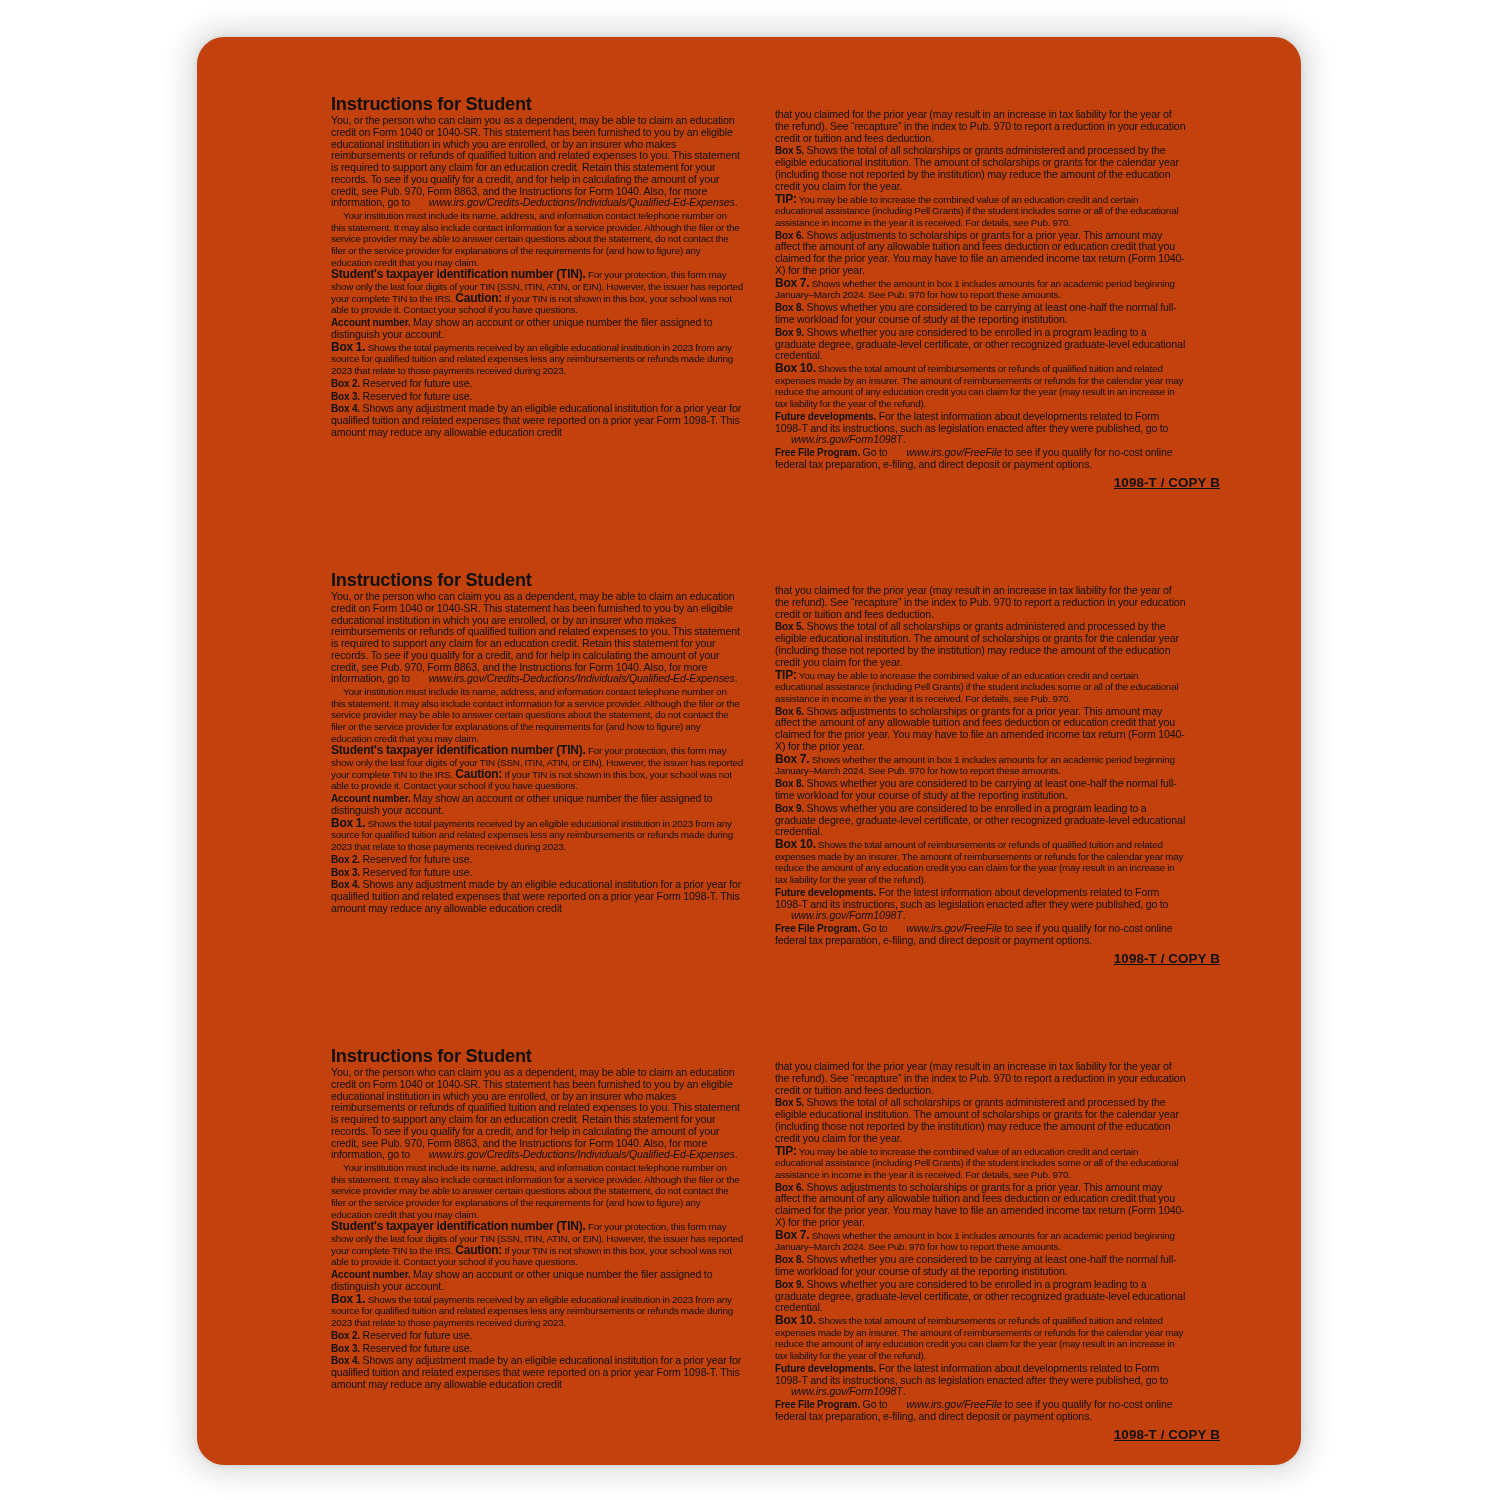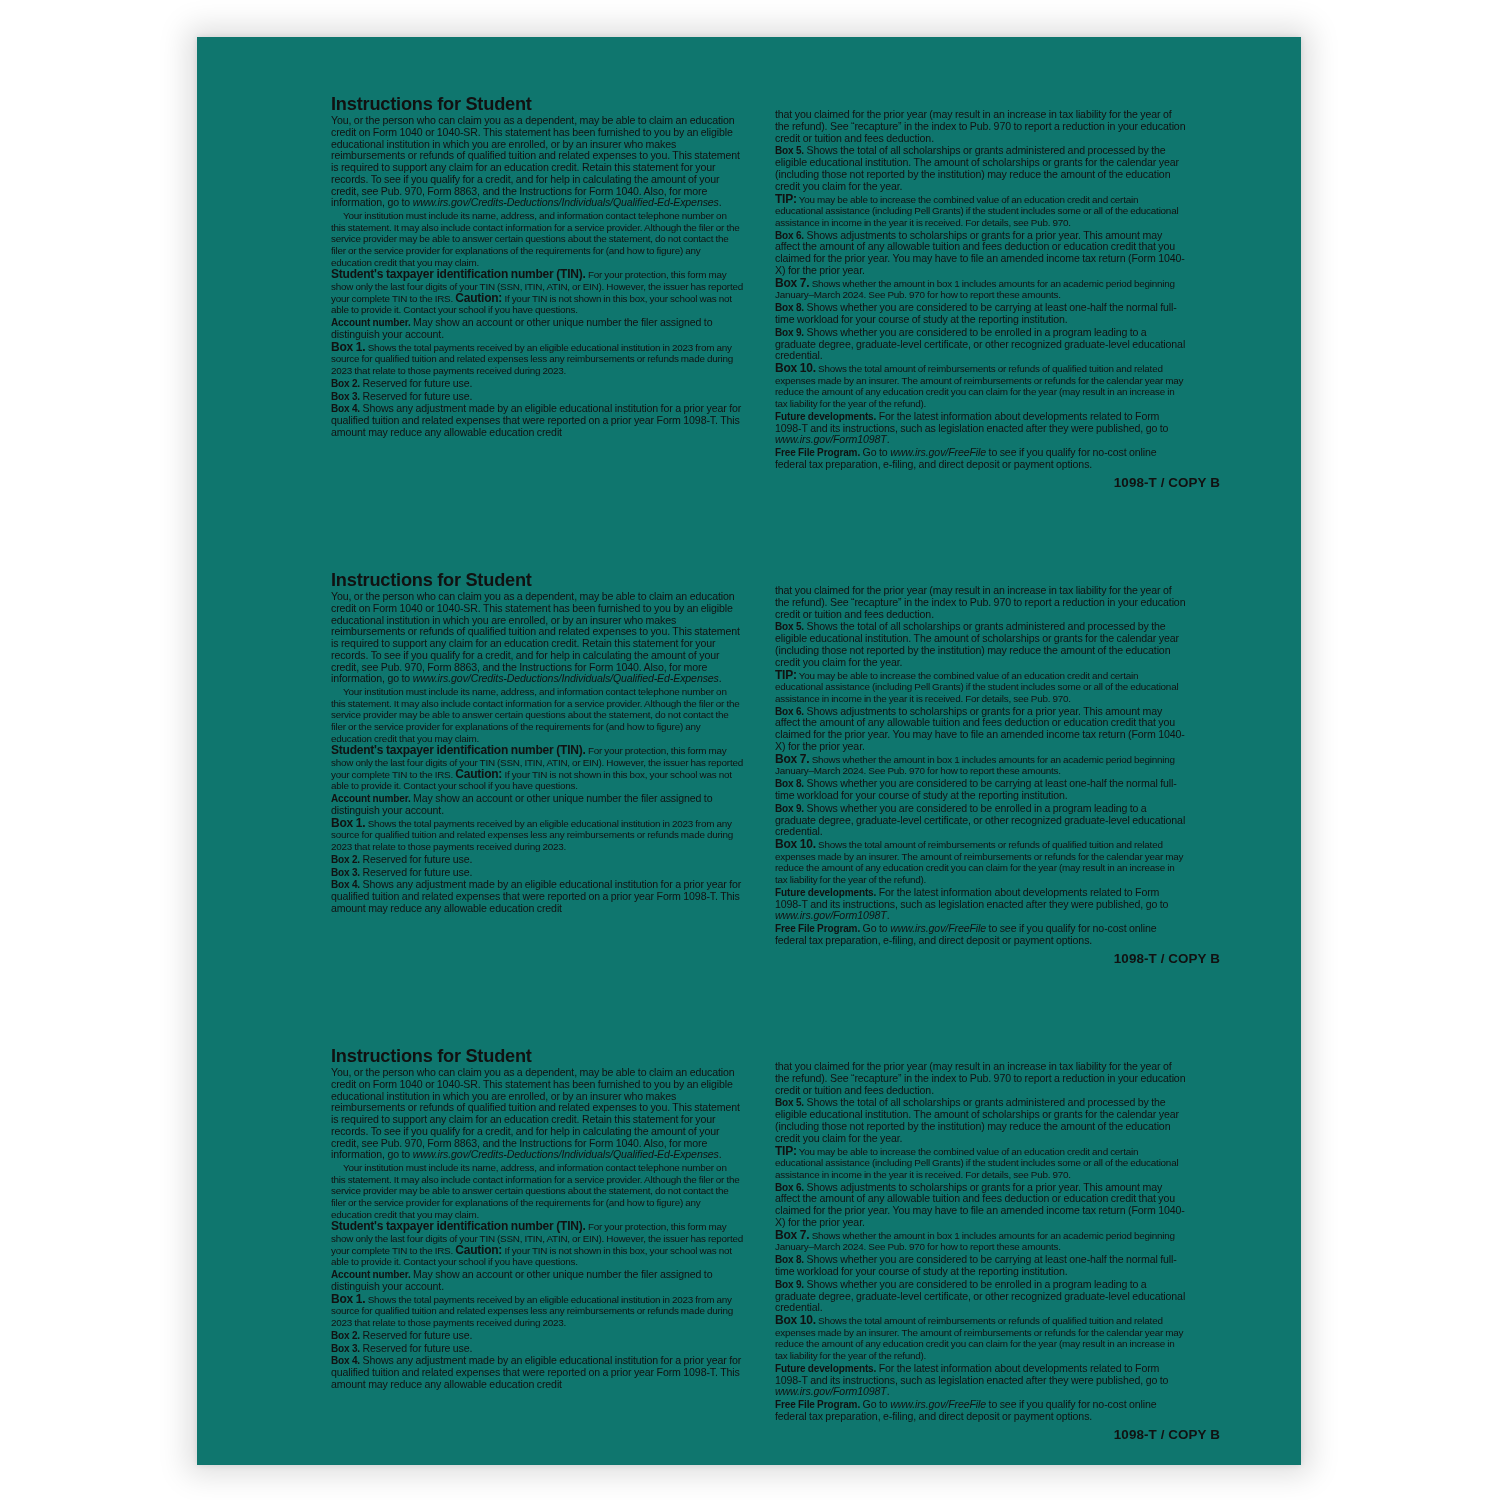--- a/index.html
+++ b/index.html
@@ -14,22 +14,23 @@
       position: relative;
       font-family: "Liberation Sans", "DejaVu Sans", sans-serif;
       color: #111;
     }
     .page {
       position: absolute;
       left: 197px;
       top: 37px;
       width: 1104px;
       height: 1428px;
-      background: #0f766e;
+      background: #c2410c;
       box-shadow: 0 0 28px 10px rgba(0,0,0,0.13), 0 0 6px rgba(0,0,0,0.10);
+      border-radius: 27px;
     }
     .copy {
       position: absolute;
       left: 0;
       width: 1104px;
       height: 476px;
     }
     .col {
       position: absolute;
       top: 0;
@@ -54,28 +55,29 @@
       margin: 0 0 1.2px 0;
     }
     .para.indent { text-indent: 12px; margin-top: 0; }
     .para.small {
       font-size: 9.9px;
       line-height: 11.6px;
       letter-spacing: -0.22px;
     }
     .lbl { font-weight: bold; font-size: 10px; }
     .lbl.small { font-size: 12px; }
-    .em { font-style: italic; }
+    .em { font-style: italic; margin-left: 16px; }
     .footer {
       position: absolute;
       right: 81px;
       font-size: 13.4px;
       font-weight: bold;
       letter-spacing: 0.1px;
       color: #111;
+      text-decoration: underline;
     }
   </style>
 </head>
 <body>
 
 <div class="page">
 
   <div id="copies">
     <div class="copy" style="top: 0px;">
       <div class="col col-left">

